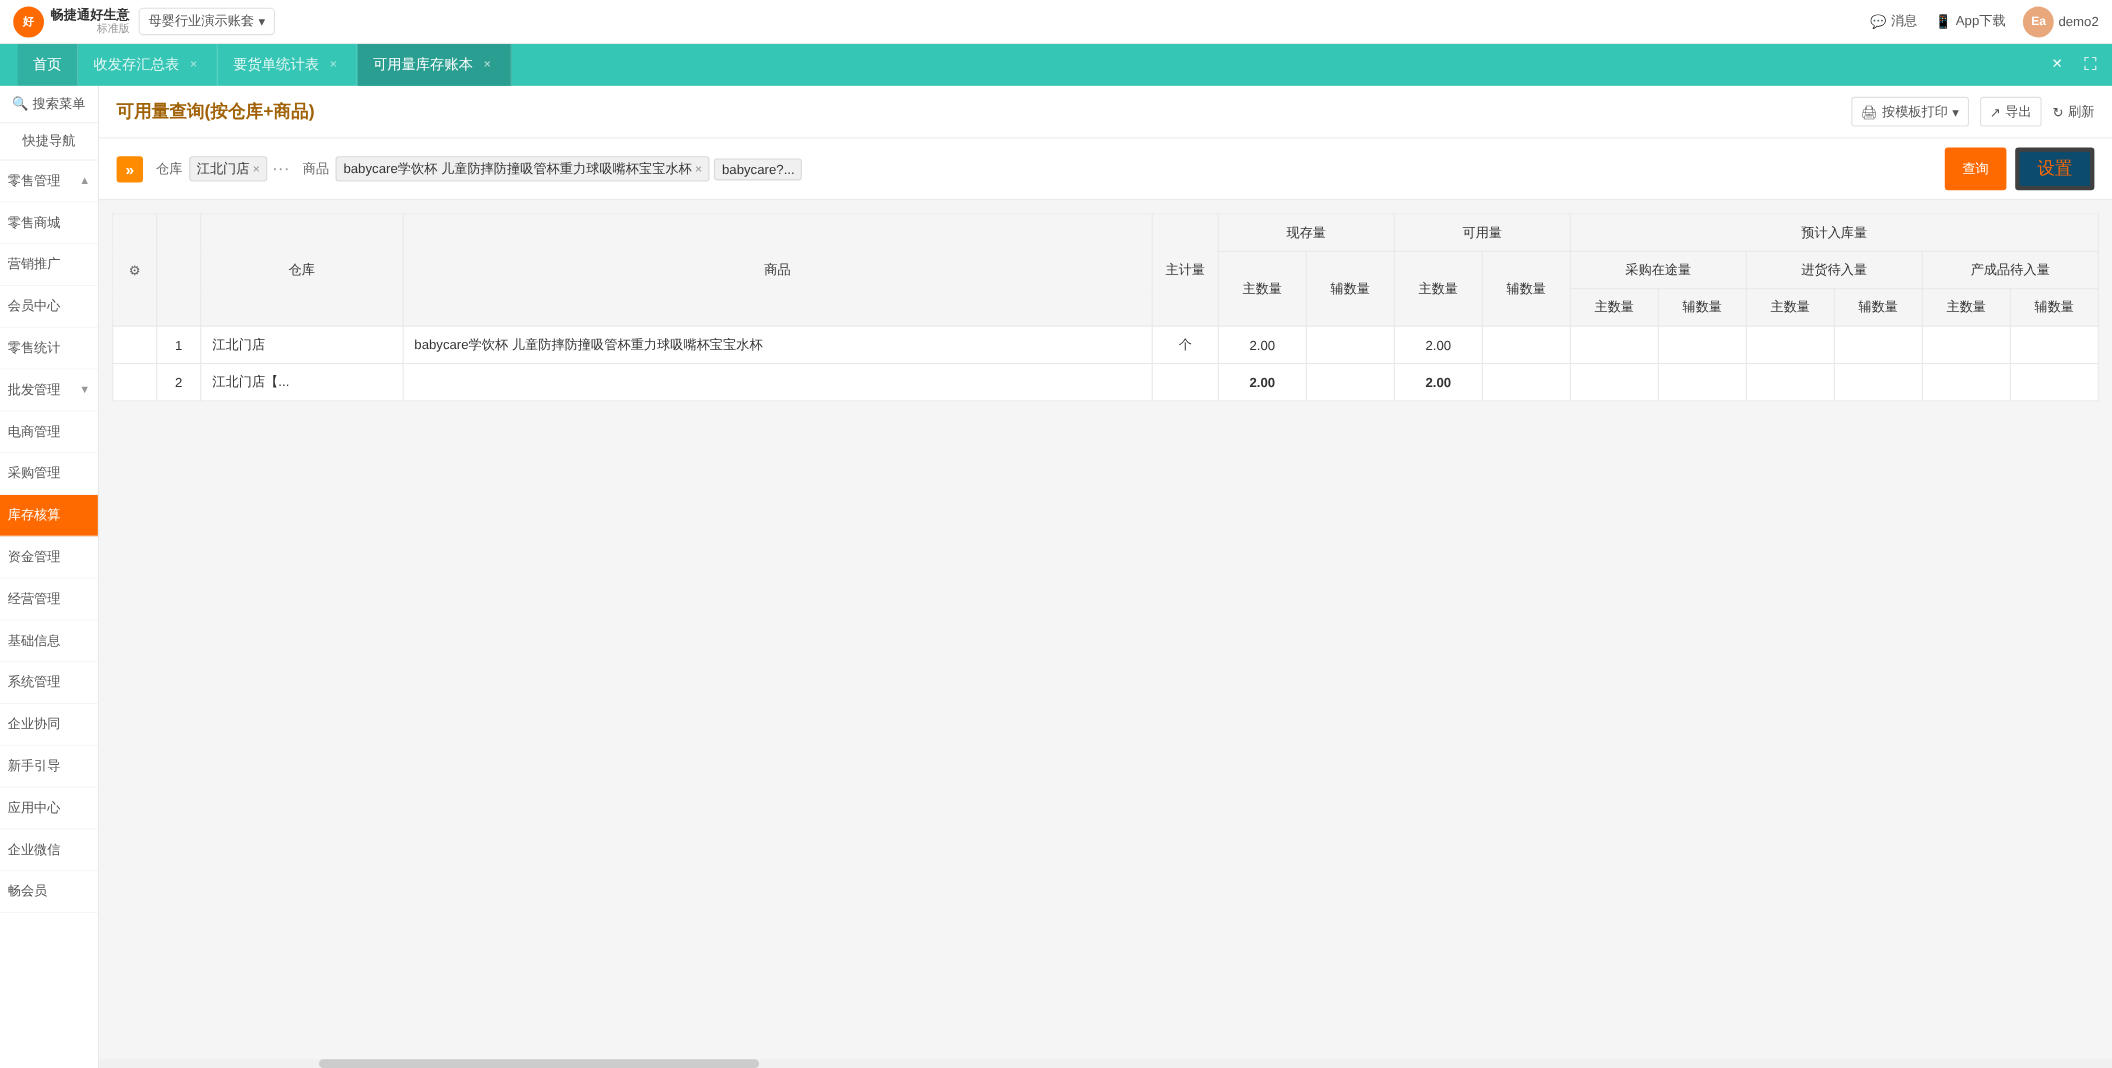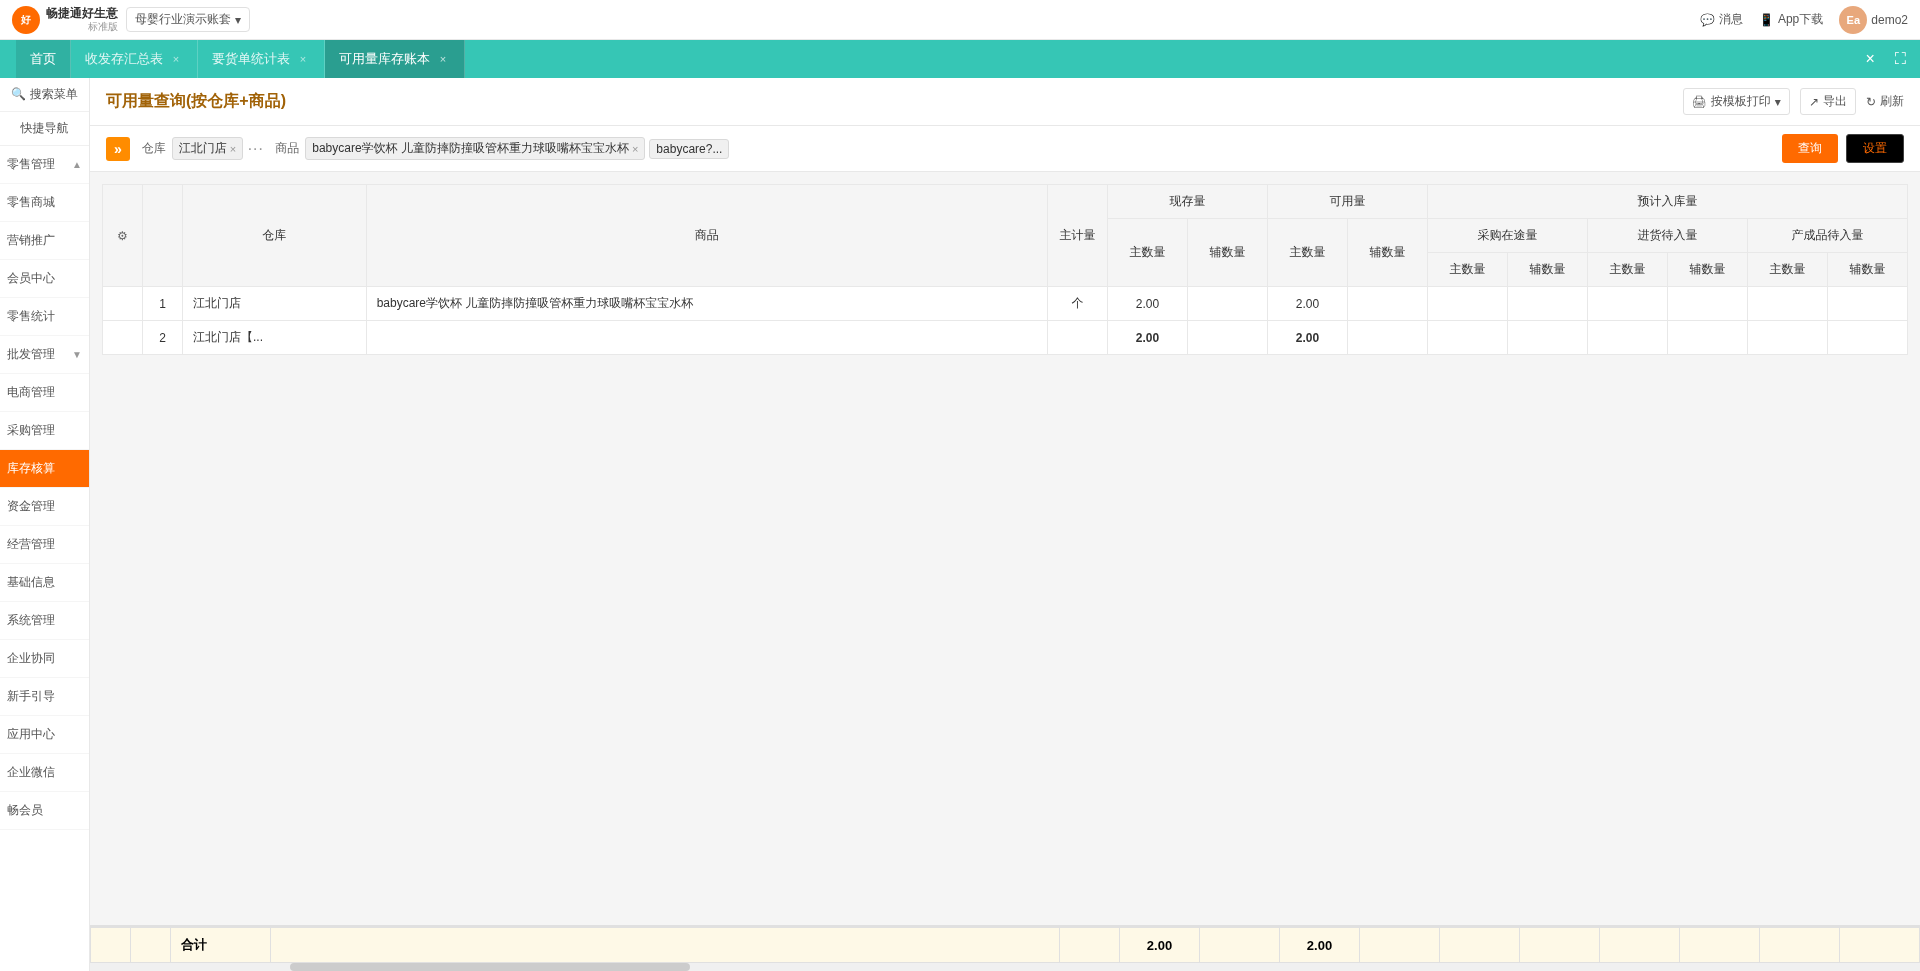--- a/index.html
+++ b/index.html
@@ -316,27 +316,27 @@
     .btn-query {
       background: #ff6a00;
       color: #fff;
       border: none;
       padding: 5px 16px;
       border-radius: 3px;
       cursor: pointer;
       font-size: 12px;
     }
     .btn-setting {
-      background: #000000;
+      background: #0c4a6e;
       color: #ff6a00;
-      border: 1px solid #404040;
+      border: 4px solid #404040;
       padding: 5px 16px;
       border-radius: 3px;
       cursor: pointer;
-      font-size: 12px;
+      font-size: 16px;
     }
 
     
     .table-container {
       flex: 1;
       overflow: auto;
       padding: 12px;
     }
     .data-table {
       width: 100%;
@@ -631,42 +631,19 @@
             <td class="number"></td>
             <td class="number"></td>
             <td class="number"></td>
             <td class="number"></td>
             <td class="number"></td>
           </tr>
         </tbody>
       </table>
     </div>
 
-    <div style="background:#fef9e7; border-top:2px solid #e0e0e0; flex-shrink:0;">
-      <table style="width:100%; border-collapse:collapse;">
-        <tbody>
-            <tr>
-          <td style="width:40px; padding:8px 10px; border:1px solid #e0e0e0; background:#fef9e7;"></td>
-          <td style="width:40px; padding:8px 10px; border:1px solid #e0e0e0; background:#fef9e7;"></td>
-          <td style="width:100px; padding:8px 10px; border:1px solid #e0e0e0; background:#fef9e7; font-weight:bold;">合计</td>
-          <td style="padding:8px 10px; border:1px solid #e0e0e0; background:#fef9e7;"></td>
-          <td style="width:60px; padding:8px 10px; border:1px solid #e0e0e0; background:#fef9e7;"></td>
-          <td style="width:80px; padding:8px 10px; border:1px solid #e0e0e0; background:#fef9e7; text-align:center; font-weight:bold;">2.00</td>
-          <td style="width:80px; padding:8px 10px; border:1px solid #e0e0e0; background:#fef9e7;"></td>
-          <td style="width:80px; padding:8px 10px; border:1px solid #e0e0e0; background:#fef9e7; text-align:center; font-weight:bold;">2.00</td>
-          <td style="width:80px; padding:8px 10px; border:1px solid #e0e0e0; background:#fef9e7;"></td>
-          <td style="width:80px; padding:8px 10px; border:1px solid #e0e0e0; background:#fef9e7;"></td>
-          <td style="width:80px; padding:8px 10px; border:1px solid #e0e0e0; background:#fef9e7;"></td>
-          <td style="width:80px; padding:8px 10px; border:1px solid #e0e0e0; background:#fef9e7;"></td>
-          <td style="width:80px; padding:8px 10px; border:1px solid #e0e0e0; background:#fef9e7;"></td>
-          <td style="width:80px; padding:8px 10px; border:1px solid #e0e0e0; background:#fef9e7;"></td>
-          <td style="width:80px; padding:8px 10px; border:1px solid #e0e0e0; background:#fef9e7;"></td>
-        </tr>
-      </tbody>
-        </table>
-    </div>
 
     <div class="table-scroll-bar">
       <div class="table-scroll-thumb"></div>
     </div>
 
   </div>
 </div>
 
 </body></html>

